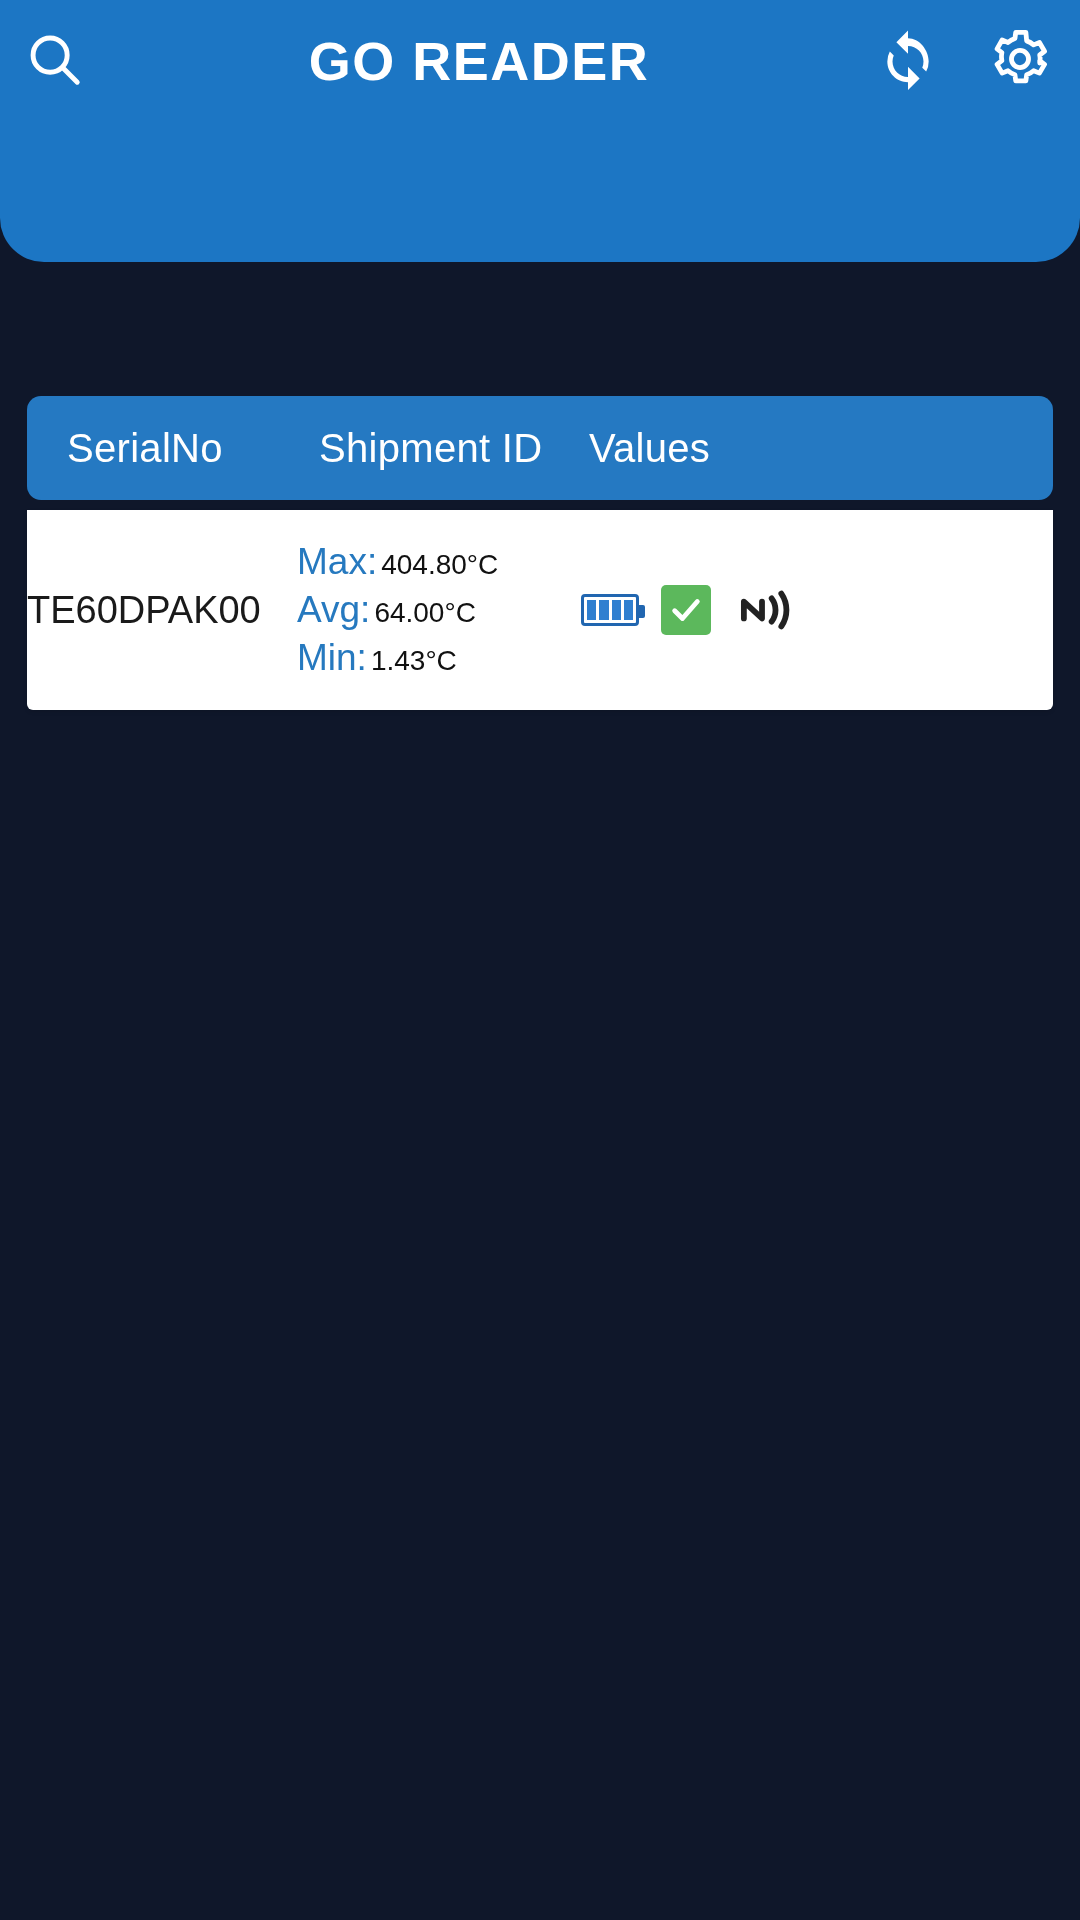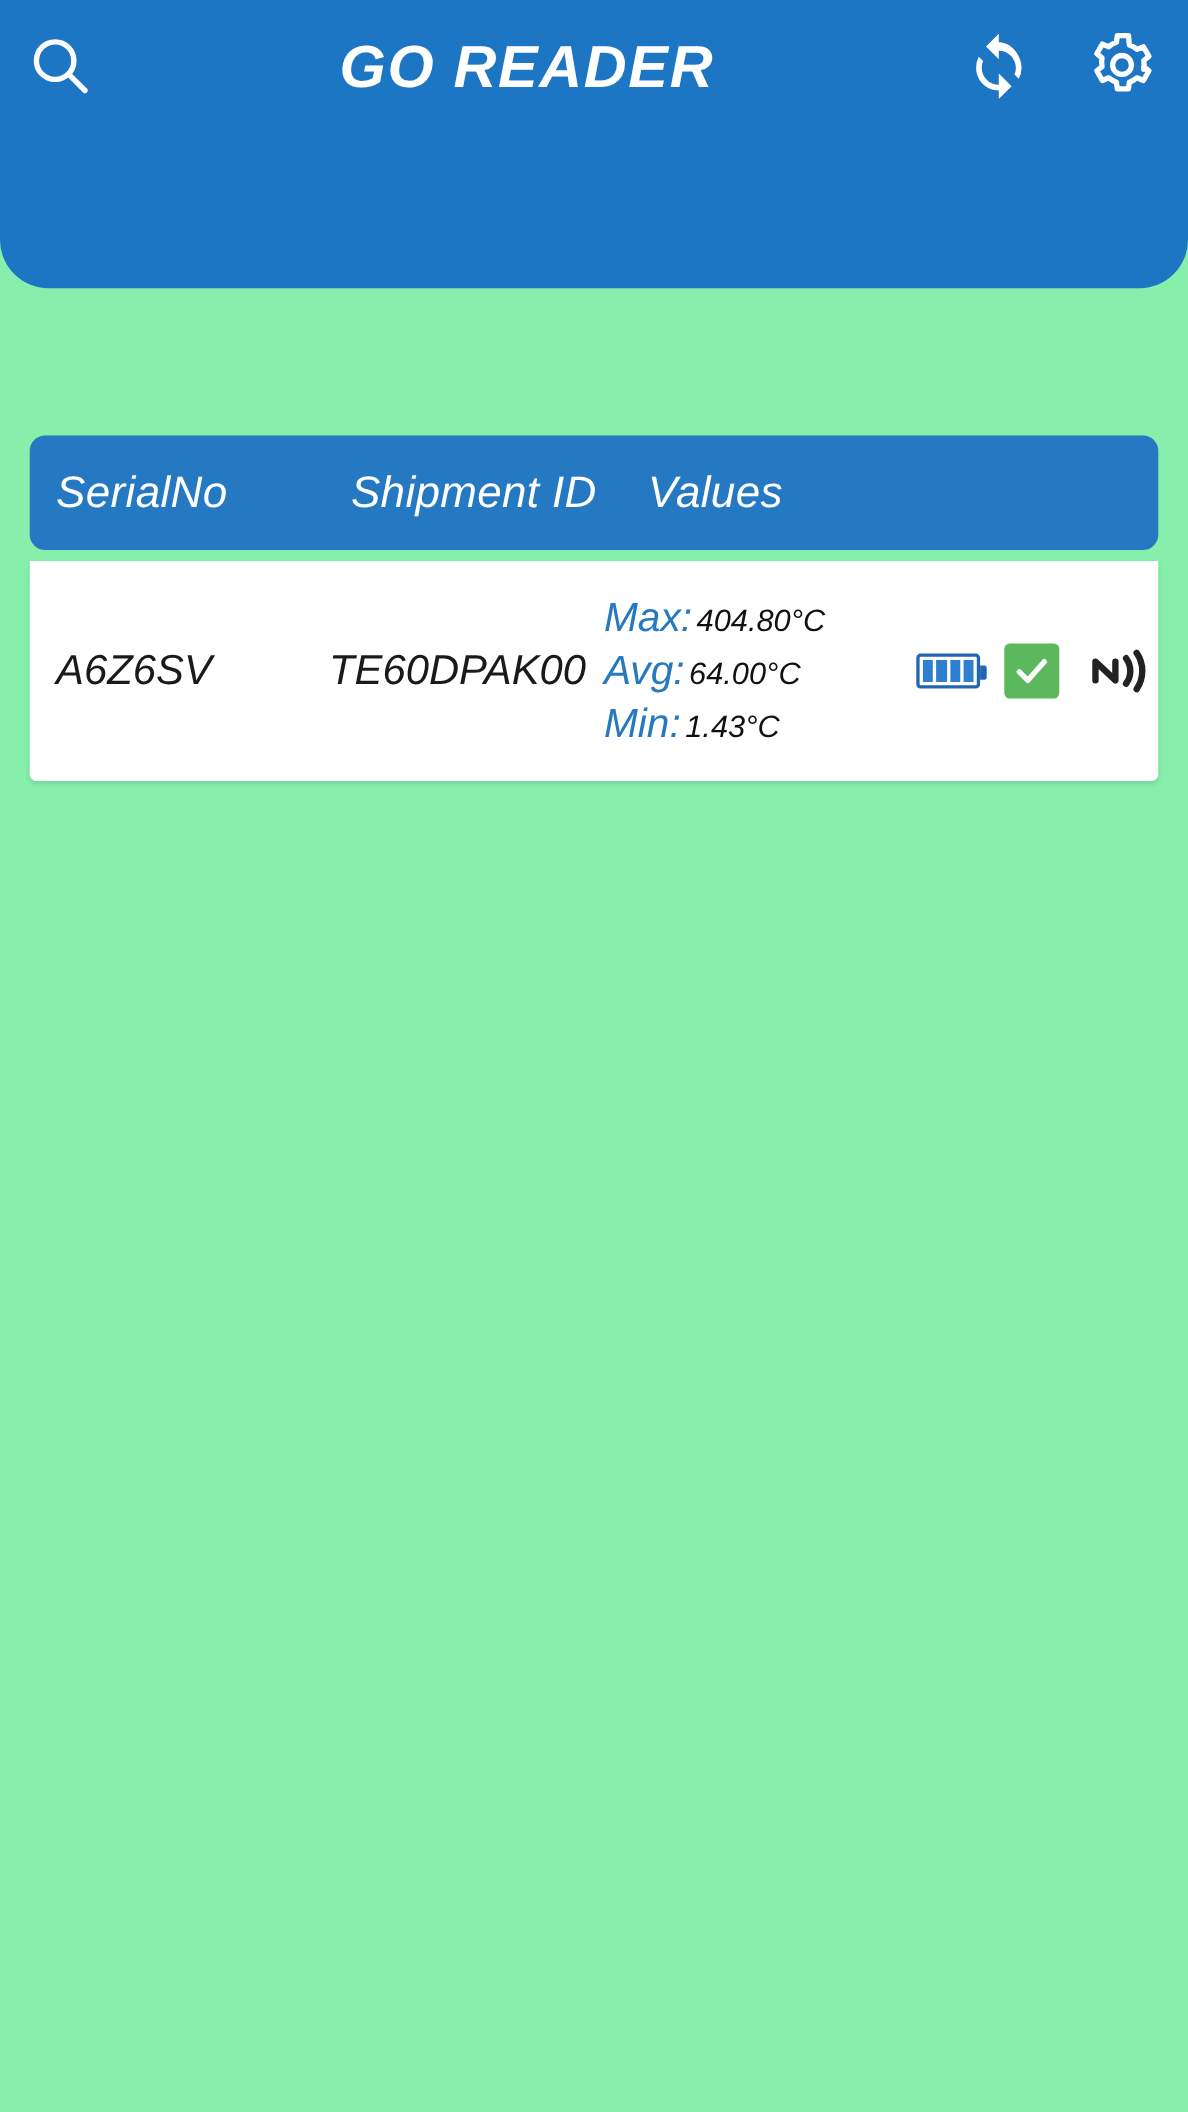--- a/index.html
+++ b/index.html
@@ -10,22 +10,21 @@
     background: #f4f5f7;
     font-family: "Liberation Sans", sans-serif;
     overflow: hidden;
   }
 
   
   .app {
     position: relative;
     width: 1080px;
     height: 1920px;
-    background: #86efac;
-    font-style: italic;
+    background: #0f172a;
   }
 
   
   .appbar {
     position: absolute;
     top: 0; left: 0;
     width: 1080px;
     height: 262px;
     background: #1c76c4;
     border-bottom-left-radius: 44px;
@@ -129,21 +128,21 @@
 
   .table-header {
     height: 104px;
     background: #2579c2;
     border-radius: 14px;
     display: flex;
     align-items: center;
     color: #ffffff;
   }
 
-  .col-serial   { width: 292px; padding-left: 24px; }
+  .col-serial   { width: 292px; padding-left: 40px; }
   .col-shipment { width: 270px; }
   .col-values   { flex: 1 1 auto; }
 
   .th { font-size: 40px; letter-spacing: 0.3px; }
 
   .table-body {
     background: #ffffff;
     border-bottom-left-radius: 6px;
     border-bottom-right-radius: 6px;
     box-shadow: 0 2px 4px rgba(0,0,0,0.10);
@@ -289,21 +288,20 @@
     <div class="table-header">
       <div class="th col-serial">SerialNo</div>
       <div class="th col-shipment">Shipment ID</div>
       <div class="th col-values">Values</div>
     </div>
 
     <div class="table-body">
 
       <div class="row">
 
-        <div class="cell-text col-serial">A6Z6SV</div>
 
         <div class="cell-text col-shipment">TE60DPAK00</div>
 
         <div class="values-block">
 
           <div class="values-list">
             <div class="value-line">
               <span class="value-key">Max:</span>
               <span class="value-num">404.80°C</span>
             </div>

